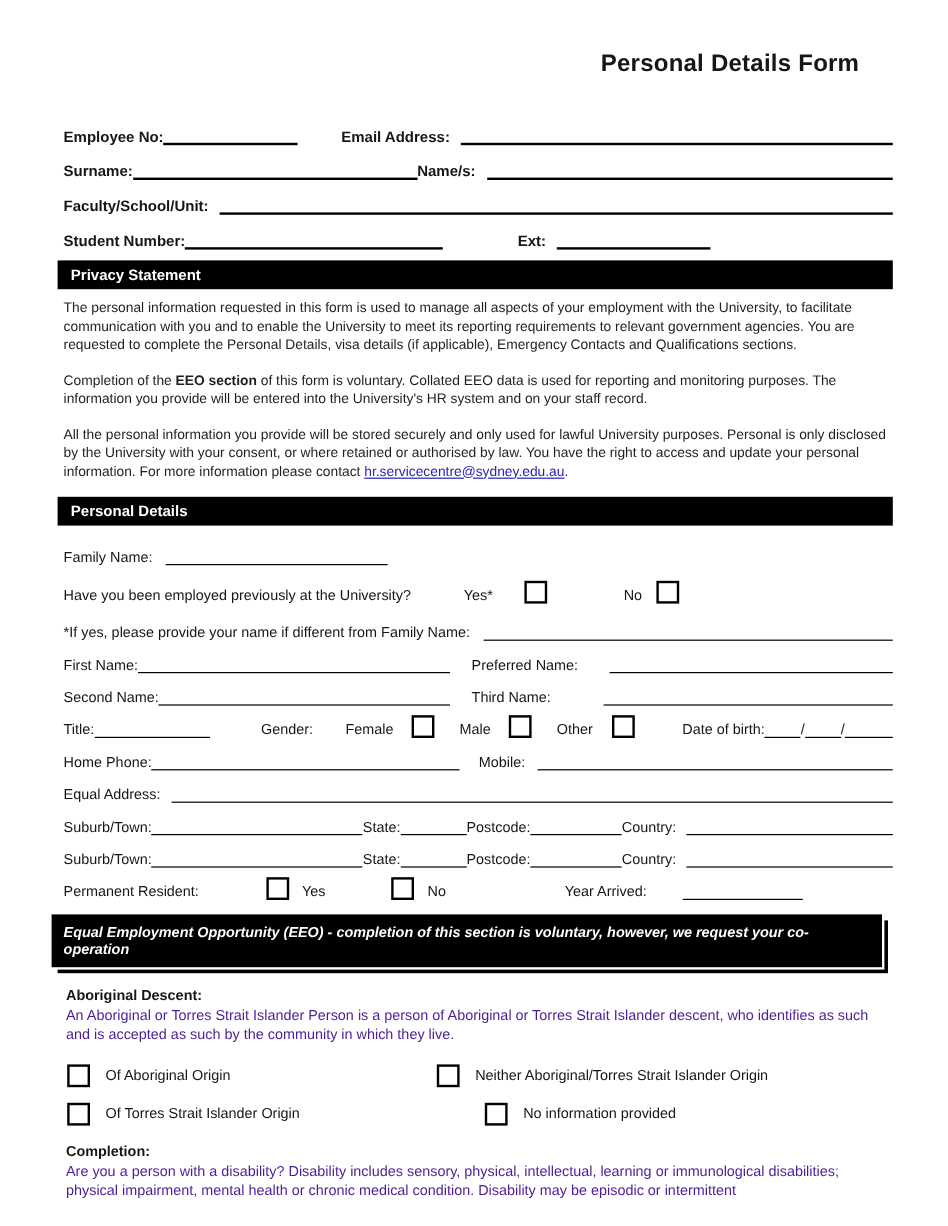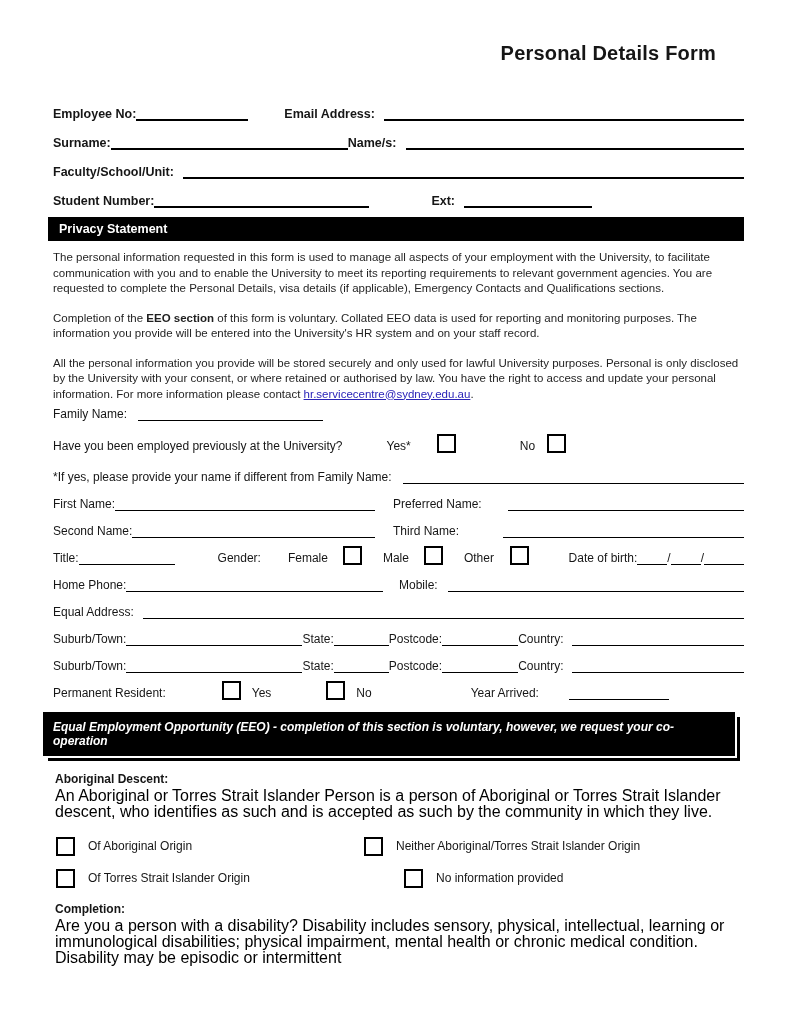--- a/index.html
+++ b/index.html
@@ -30,21 +30,21 @@
   .prow{display:flex;align-items:flex-end;height:19px;margin:0 0 8px 5px;font-size:12px;}
   .cell{display:flex;align-items:flex-end;}
   .cb{width:15px;height:15px;border:2px solid #000;flex:none;background:#fff;box-sizing:content-box;}
   .eeo-bar{
     margin:12px 0 0 -5px;width:692px;box-sizing:border-box;
     text-align:left;font-size:12px;padding:8px 10px;
     box-shadow:2px 2px 0 #fff,5px 5px 0 #000;
     font-style:italic;
   }
   .subhead{font-weight:bold;font-size:12px;margin:16px 0 0 7px;}
-  .desc{font-size:16px;line-height:16px;margin:2px 0 0 7px;color:#000000;}
+  .desc{font-size:12px;line-height:16px;margin:2px 0 0 7px;color:#4c1d95;}
   .optrow{display:flex;align-items:center;margin:12px 0 0 8px;font-size:12px;height:20px;}
   .opt{display:flex;align-items:center;}
   .opt .cb{margin-right:0;}
   .opt .olbl{margin-left:13px;white-space:nowrap;}
 </style>
 </head>
 <body>
 
 <div class="page">
 
@@ -83,22 +83,23 @@
   </div>
 
   <div class="bar" style="margin-top:7px;">Privacy Statement</div>
 
   <p class="para">The personal information requested in this form is used to manage all aspects of your employment with the University, to facilitate communication with you and to enable the University to meet its reporting requirements to relevant government agencies. You are requested to complete the Personal Details, visa details (if applicable), Emergency Contacts and Qualifications sections.</p>
 
   <p class="para" style="margin-top:14px;"><span>Completion of the </span><b>EEO section</b><span> of this form is voluntary. Collated EEO data is used for reporting and monitoring purposes. The information you provide will be entered into the University's HR system and on your staff  record.</span></p>
 
   <p class="para" style="margin-top:14px;"><span>All the personal information you provide will be stored securely and only used for lawful University purposes.  Personal is only disclosed by the University with your consent, or where retained or authorised by law. You have the right to access and update your personal information. For more information please contact </span><a href="#">hr.servicecentre@sydney.edu.au</a><span>.</span></p>
 
-
-  <div style="">
+  <div class="bar" style="margin-top:12px;">Personal Details</div>
+
+  <div style="margin-top:14px;">
 
     <div class="prow">
       <span class="lbl">Family Name:</span>
       <span class="sp" style="width:11px;"></span>
       <span class="line thin" style="width:185px;"></span>
     </div>
 
     <div class="prow" style="margin-top:13px;">
       <span class="lbl">Have you been employed previously at the University?</span>
       <span class="sp" style="width:44px;"></span>

